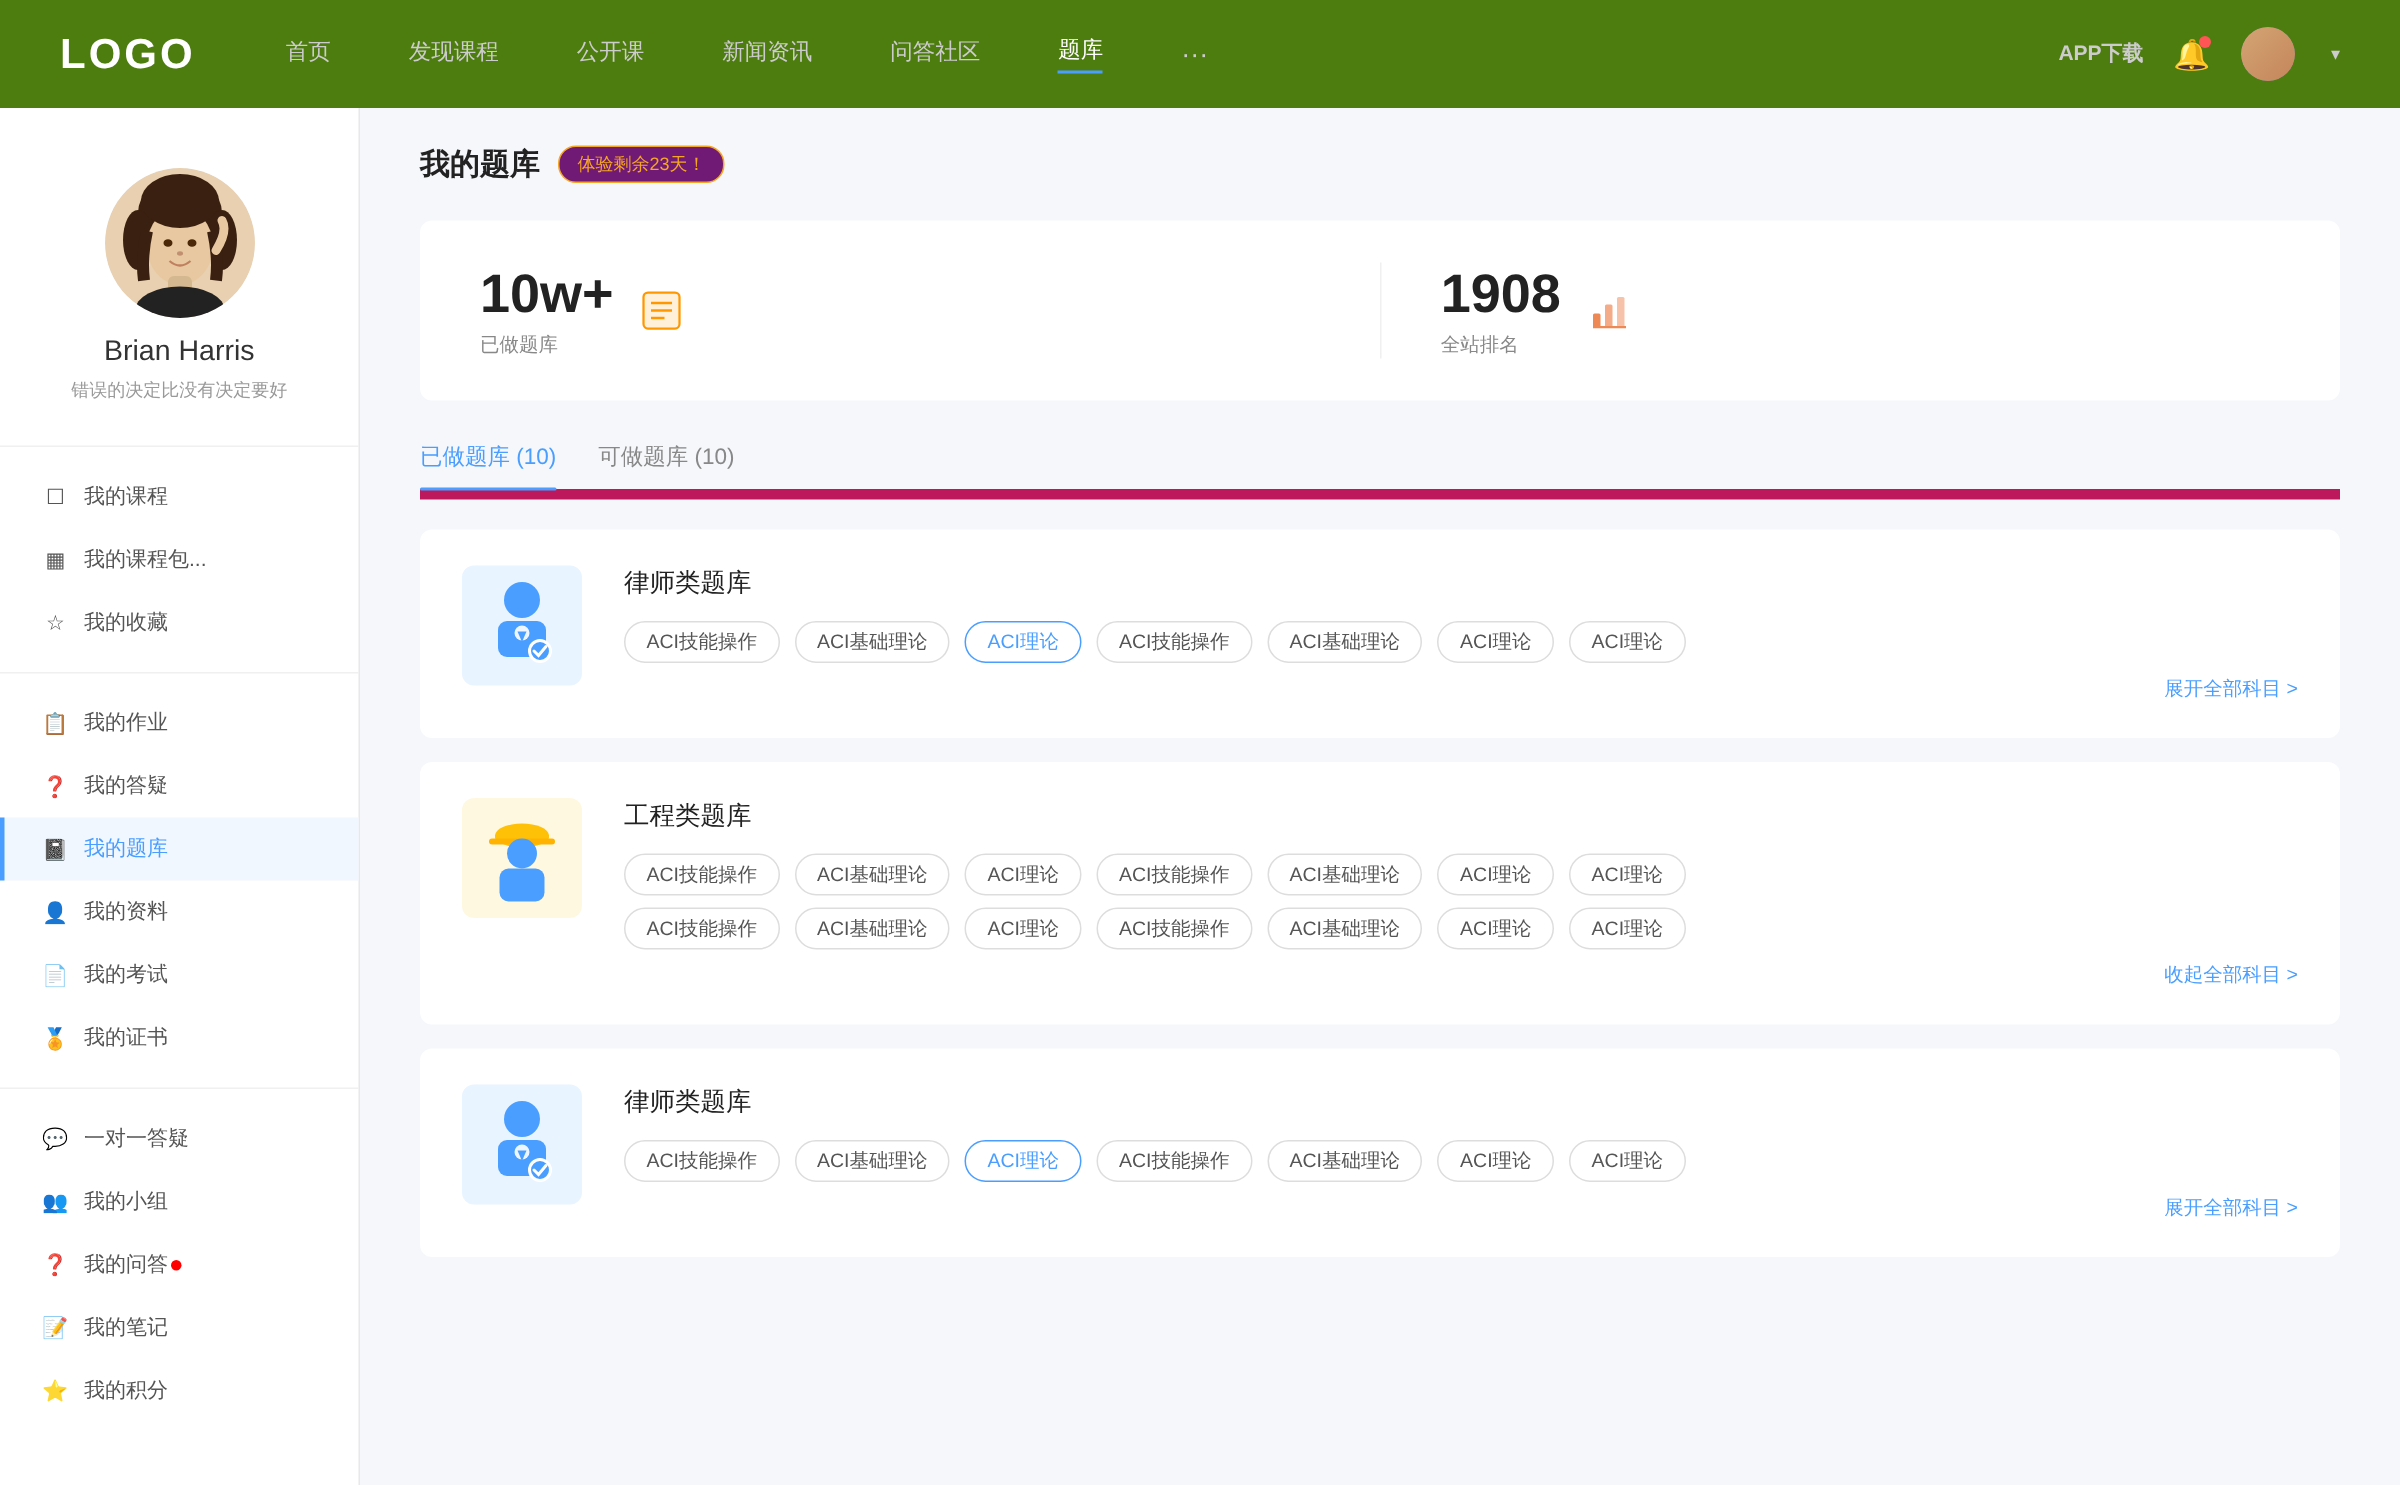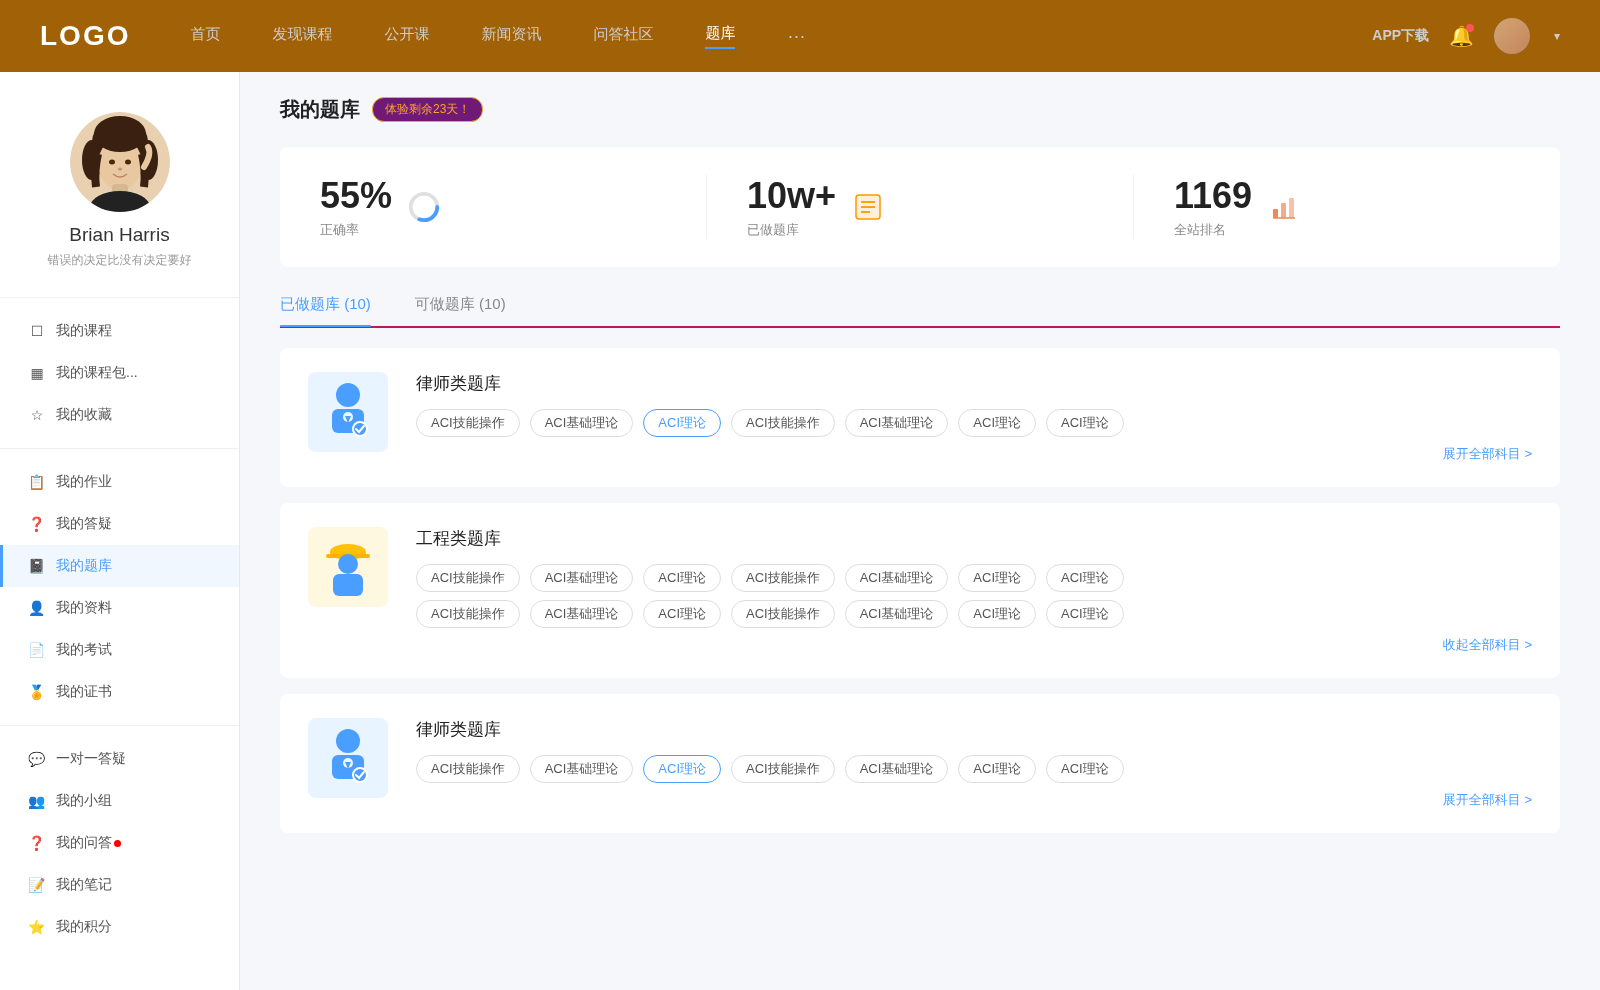--- a/index.html
+++ b/index.html
@@ -1,20 +1,20 @@
 <!DOCTYPE html>
 <html><head>
   <meta charset="utf-8">
   <style>
     * { box-sizing: border-box; margin: 0; padding: 0; }
     body { font-family: -apple-system, BlinkMacSystemFont, "PingFang SC", "Microsoft YaHei", sans-serif; background: #f0f2f5; min-height: 990px; }
 
     
     .navbar {
-      background: #a16207;
+      background: #4d7c0f;
       height: 72px;
       display: flex;
       align-items: center;
       padding: 0 40px;
       position: fixed;
       top: 0; left: 0; right: 0;
       z-index: 100;
     }
     .navbar-logo {
       color: white;
@@ -214,23 +214,23 @@
       width: 36px; height: 36px;
       display: flex;
       align-items: center;
       justify-content: center;
       font-size: 22px;
     }
 
     
     .tabs-bar {
       display: flex;
-      gap: 44px;
+      gap: 28px;
       margin-bottom: 20px;
-      border-bottom: 2px solid #be185d;
+      border-bottom: 7px solid #be185d;
     }
     .tab-item {
       font-size: 15px;
       color: #888;
       cursor: pointer;
       padding-bottom: 12px;
       position: relative;
     }
     .tab-item.active {
       color: #4a9eff;
@@ -437,53 +437,41 @@
 
   <main class="main-content">
 
     <div class="page-header">
       <span class="page-title-text">我的题库</span>
       <span class="trial-badge">体验剩余23天！</span>
     </div>
 
     <div class="stats-row">
 
-      <div class="stat-item">
-        <div>
-          <div class="stat-value">55%</div>
-          <div class="stat-label">正确率</div>
-        </div>
-        <div class="stat-icon">
-          <svg class="donut-svg" viewBox="0 0 36 36">
-            <circle cx="18" cy="18" r="14" fill="none" stroke="#e0e0e0" stroke-width="4"></circle>
-            <circle cx="18" cy="18" r="14" fill="none" stroke="#4a9eff" stroke-width="4" stroke-dasharray="49 88" stroke-dashoffset="22" stroke-linecap="round"></circle>
-          </svg>
-        </div>
-      </div>
 
 
       <div class="stat-item">
         <div>
           <div class="stat-value">10w+</div>
           <div class="stat-label">已做题库</div>
         </div>
         <div class="stat-icon">
           <svg width="28" height="28" viewBox="0 0 28 28">
             <rect x="2" y="2" width="24" height="24" rx="3" fill="#ff9800" opacity="0.15"></rect>
             <rect x="2" y="2" width="24" height="24" rx="3" fill="none" stroke="#ff9800" stroke-width="1.5"></rect>
             <line x1="7" y1="9" x2="21" y2="9" stroke="#ff9800" stroke-width="1.8"></line>
             <line x1="7" y1="14" x2="21" y2="14" stroke="#ff9800" stroke-width="1.8"></line>
             <line x1="7" y1="19" x2="16" y2="19" stroke="#ff9800" stroke-width="1.8"></line>
           </svg>
         </div>
       </div>
 
       <div class="stat-item">
         <div>
-          <div class="stat-value">1169</div>
+          <div class="stat-value">1908</div>
           <div class="stat-label">全站排名</div>
         </div>
         <div class="stat-icon">
           <svg width="28" height="28" viewBox="0 0 28 28">
             <rect x="3" y="16" width="5" height="9" fill="#e85" rx="1"></rect>
             <rect x="11" y="10" width="5" height="15" fill="#e85" rx="1" opacity="0.7"></rect>
             <rect x="19" y="5" width="5" height="20" fill="#e85" rx="1" opacity="0.5"></rect>
             <line x1="3" y1="25" x2="25" y2="25" stroke="#e85" stroke-width="1.5"></line>
           </svg>
         </div>

